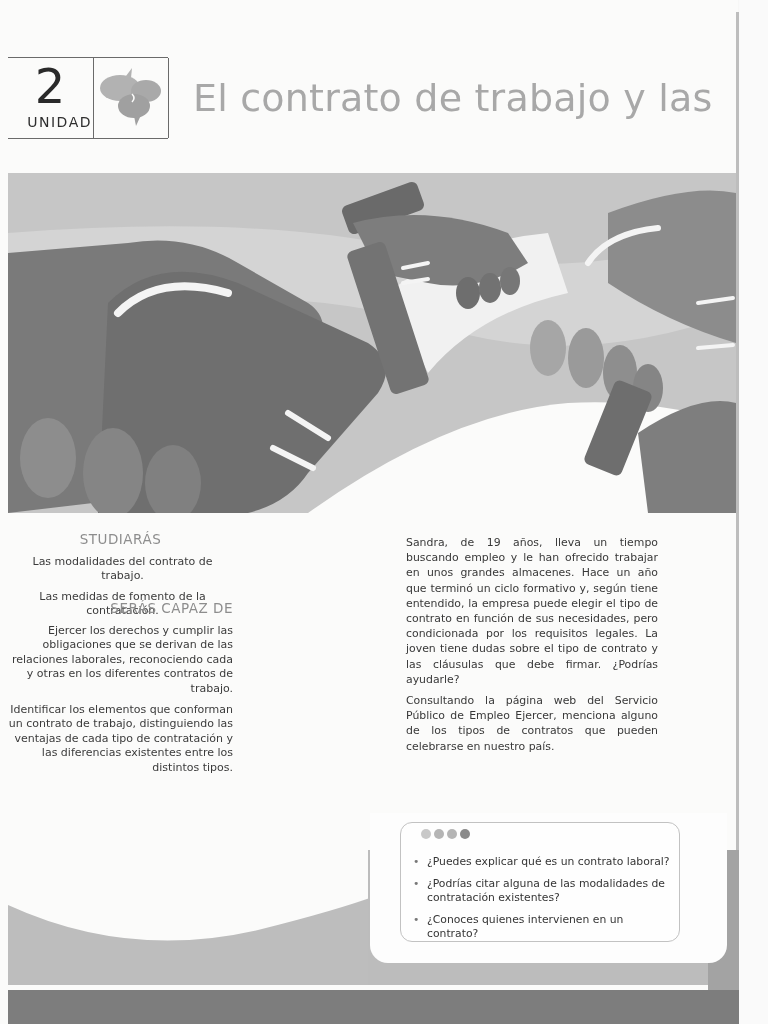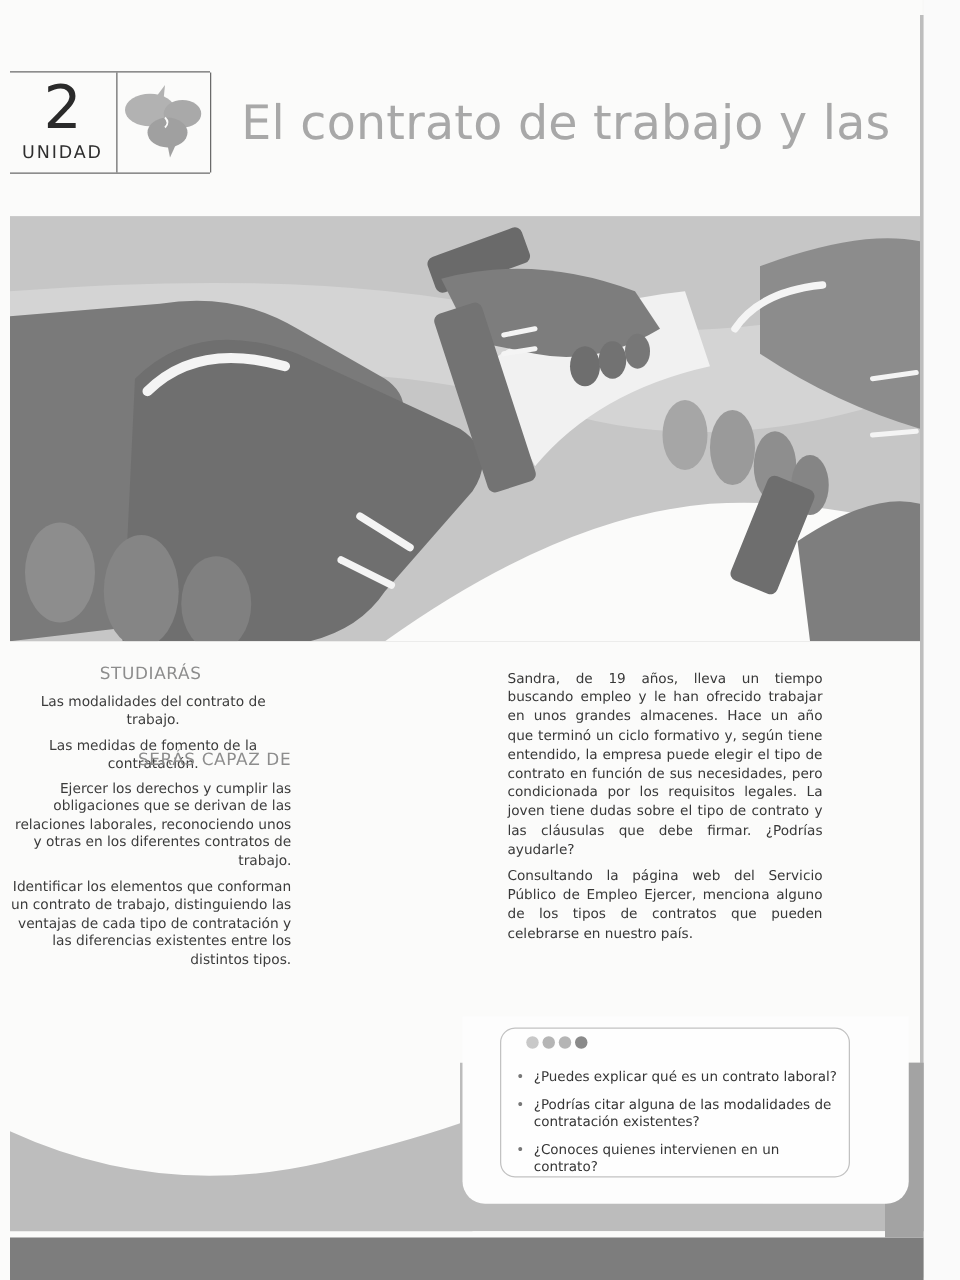--- a/index.html
+++ b/index.html
@@ -31,21 +31,21 @@
     }
     .unit-right-border {
       position: absolute; left: 160px; top: 0; width: 1px; height: 80px; background: #6a6a6a;
     }
     .unit-number {
       position: absolute; left: 0; top: 2px; width: 84px; text-align: center;
       font-size: 48px; line-height: 52px; color: #2a2a2a;
       font-family: "DejaVu Sans", sans-serif;
     }
     .unit-label {
-      position: absolute; left: 0; top: 56px; width: 84px; text-align: center;
+      position: absolute; left: 0; top: 56px; width: 84px; text-align: right;
       font-size: 14px; letter-spacing: 1.5px; color: #2e2e2e;
     }
     .bubbles-icon { position: absolute; left: 88px; top: 6px; width: 70px; height: 66px; }
     .title {
       position: absolute; left: 193px; top: 76px; width: 520px;
       font-size: 38px; line-height: 44px; color: #a8a8a8;
       font-family: "DejaVu Sans", sans-serif; letter-spacing: 0.2px;
     }
     
     .hero {
@@ -159,21 +159,21 @@
   </svg>
 </div>
 
 <div class="col-left">
   <div class="section-head">STUDIARÁS</div>
   <p>Las modalidades del contrato de trabajo.</p>
   <p>Las medidas de fomento de la contratación.</p>
 </div>
 <div class="section-2">
   <div class="section-head">SERÁS CAPAZ DE</div>
-  <p>Ejercer los derechos y cumplir las obligaciones que se derivan de las relaciones laborales, reconociendo unos y otras en los diferentes contratos de trabajo.</p>
+  <p>Ejercer los derechos y cumplir las obligaciones que se derivan de las relaciones laborales, reconociendo cada y otras en los diferentes contratos de trabajo.</p>
   <p>Identificar los elementos que conforman un contrato de trabajo, distinguiendo las ventajas de cada tipo de contratación y las diferencias existentes entre los distintos tipos.</p>
 </div>
 
 <div class="col-right">
   <p>Sandra, de 19 años, lleva un tiempo buscando empleo y le han ofrecido trabajar en unos grandes almacenes. Hace un año que terminó un ciclo formativo y, según tiene entendido, la empresa puede elegir el tipo de contrato en función de sus necesidades, pero condicionada por los requisitos legales. La joven tiene dudas sobre el tipo de contrato y las cláusulas que debe firmar. ¿Podrías ayudarle?</p>
   <p>Consultando la página web del Servicio Público de Empleo Ejercer, menciona alguno de los tipos de contratos que pueden celebrarse en nuestro país.</p>
 </div>
 
 <div class="bottom-wave">
   <svg viewBox="0 0 731 174" preserveAspectRatio="none">

